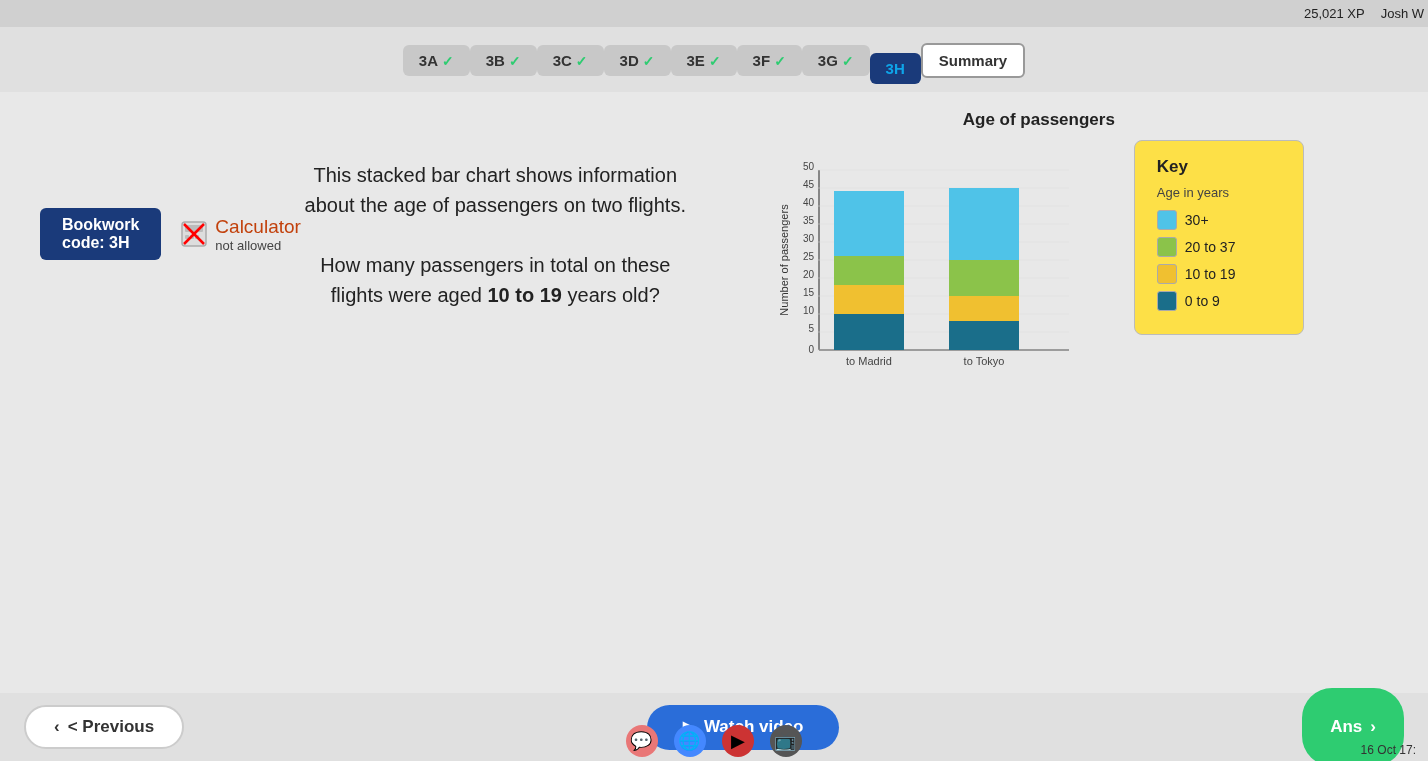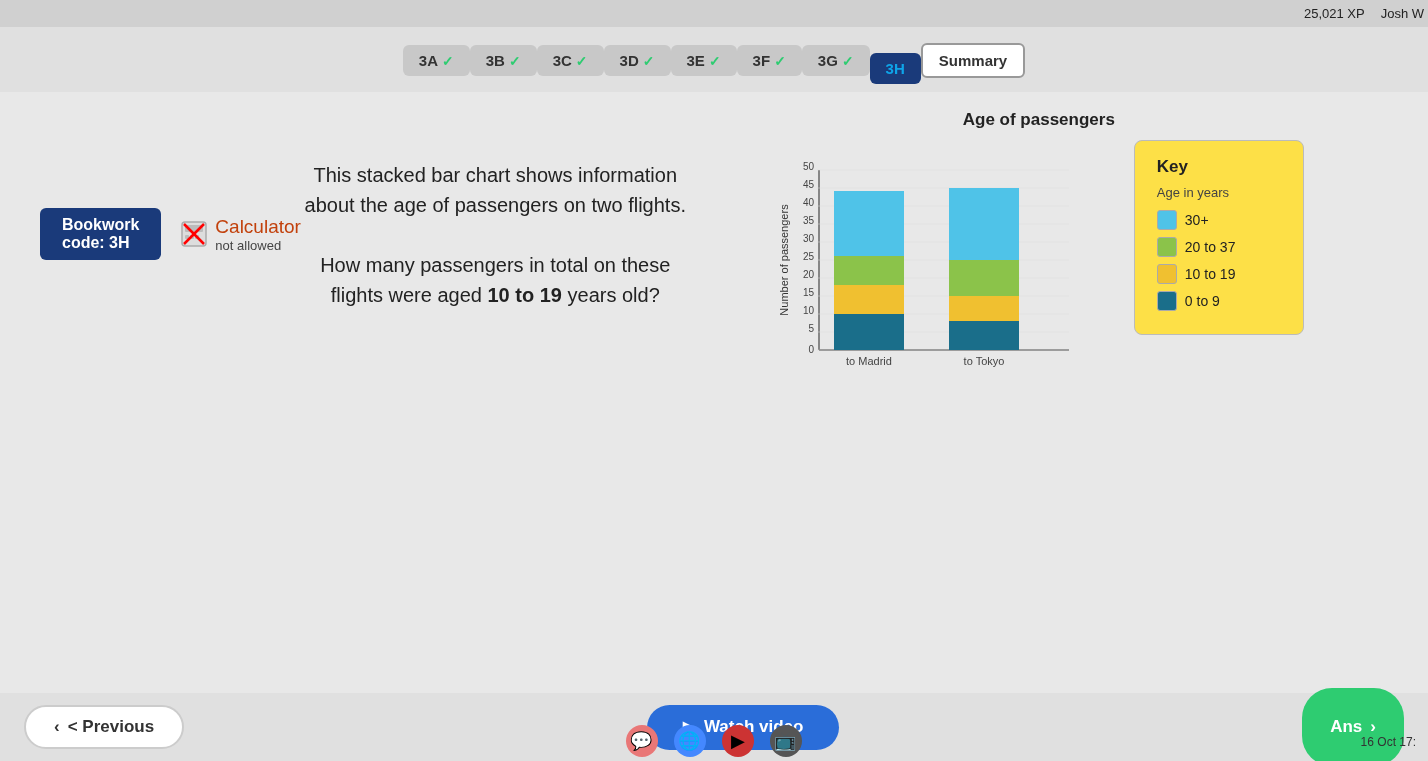--- a/index.html
+++ b/index.html
@@ -202,21 +202,21 @@
       padding: 29px 28px;
       font-size: 17px;
       font-weight: 600;
       color: white;
       cursor: pointer;
     }
 
     
     .sys-bar {
       position: absolute;
-      bottom: 8px;
+      bottom: 0;
       right: 0;
       font-size: 12px;
       color: #333;
       padding: 4px 12px;
     }
 
     .taskbar-icons {
       position: absolute;
       bottom: 4px;
       left: 50%;

